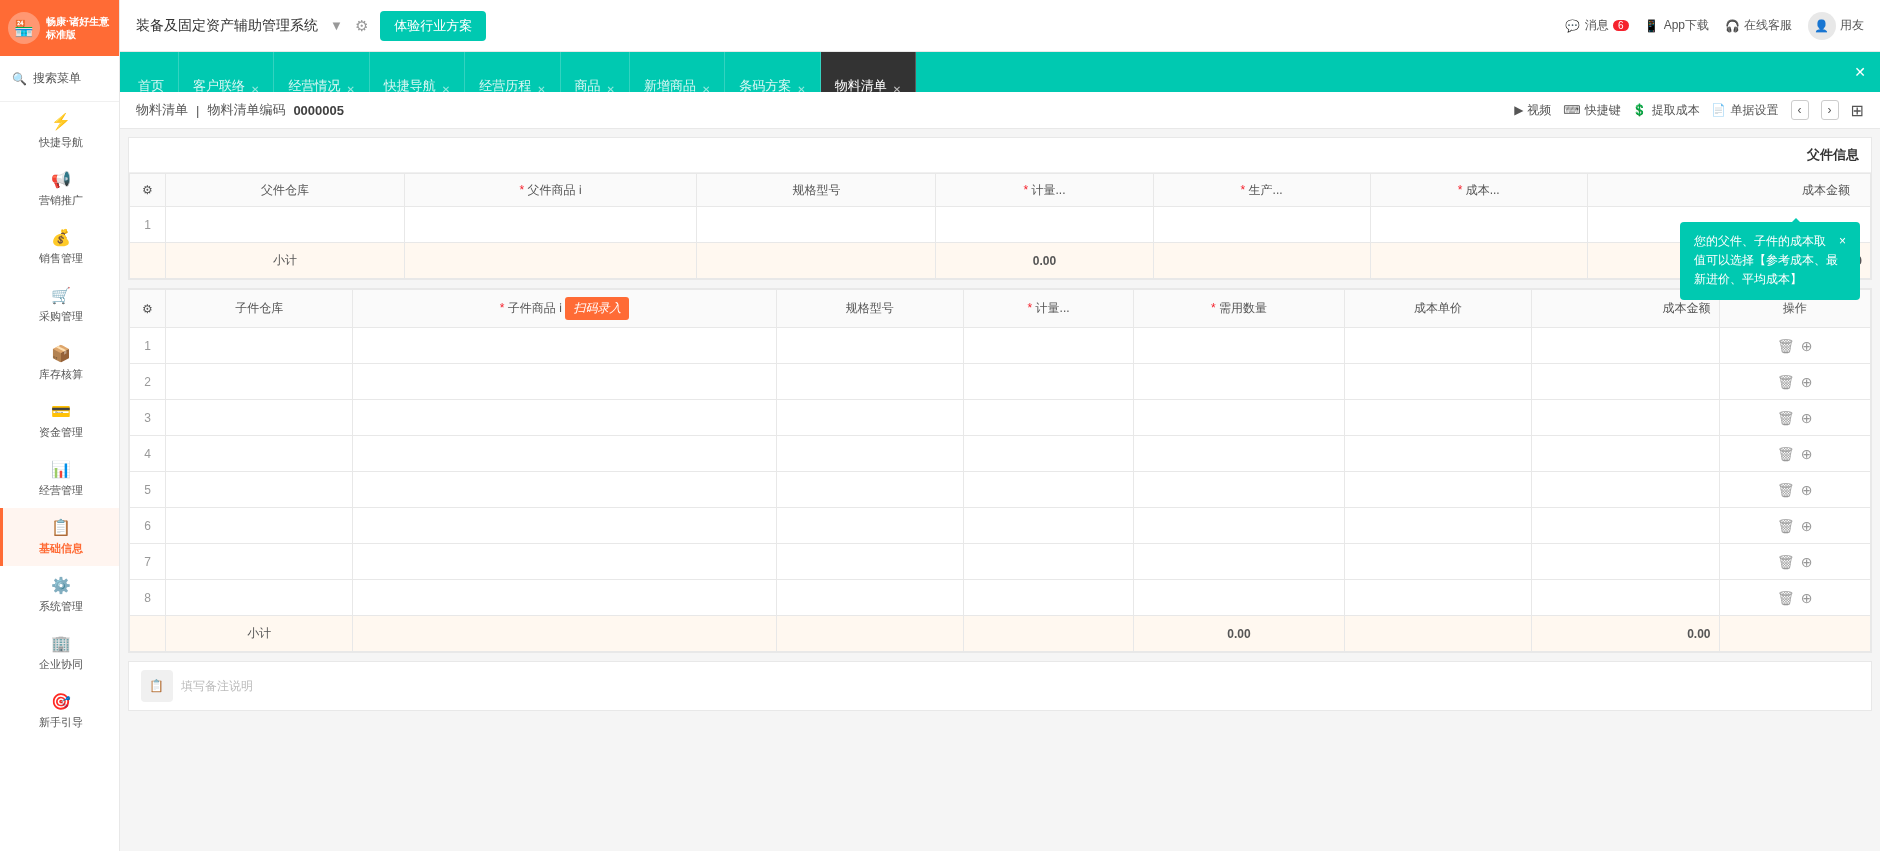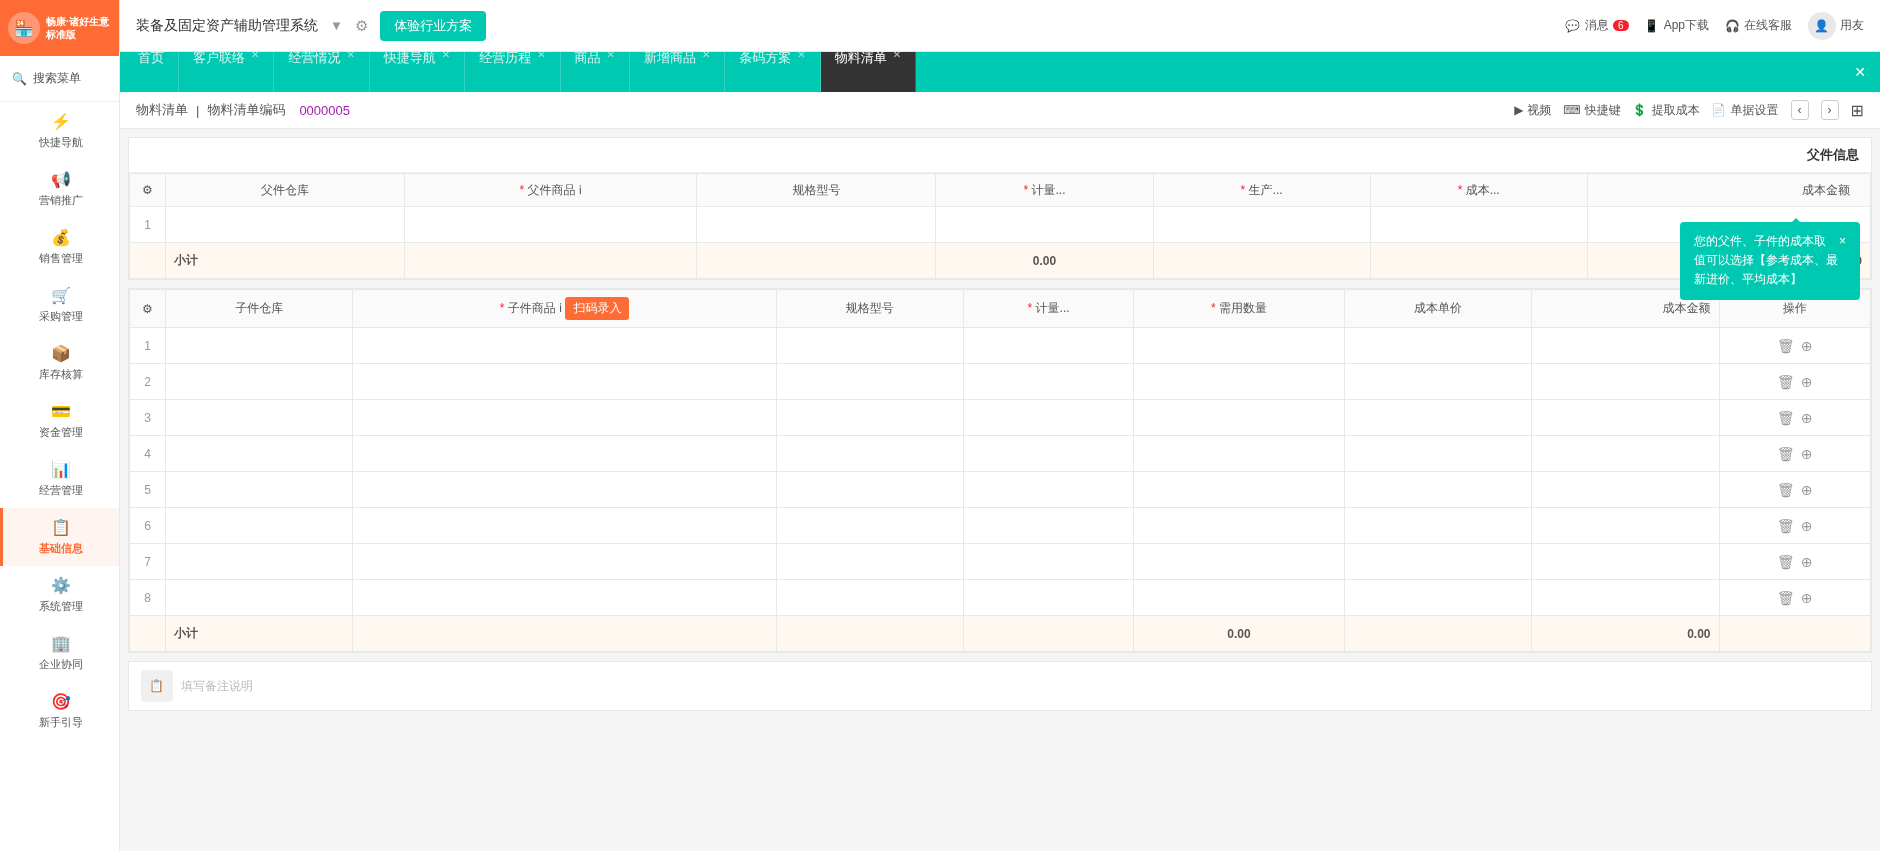--- a/index.html
+++ b/index.html
@@ -115,21 +115,21 @@
       display: flex;
       align-items: center;
       height: 40px;
       padding: 0 4px;
       overflow: hidden;
     }
     .nav-tab {
       padding: 0 14px;
       height: 46px;
       display: flex;
-      align-items: flex-start;
+      align-items: flex-end;
       gap: 6px;
       color: rgba(255,255,255,0.85);
       cursor: pointer;
       font-size: 13px;
       white-space: nowrap;
       border-right: 1px solid rgba(255,255,255,0.2);
     }
     .nav-tab.active { background: #333; color: #fff; }
     .nav-tab .close-x { font-size: 10px; opacity: 0.7; }
     .nav-close { margin-left: auto; color: #fff; padding: 0 10px; cursor: pointer; font-size: 14px; }
@@ -145,21 +145,21 @@
     
     .page-header {
       background: #fff;
       padding: 8px 16px;
       display: flex;
       align-items: center;
       gap: 8px;
       border-bottom: 1px solid #e8e8e8;
     }
     .page-breadcrumb { color: #555; font-size: 13px; }
-    .page-code { color: #a21caf; font-weight: normal; margin-left: 6px; }
+    .page-code { color: #404040; font-weight: bold; }
     .page-actions { margin-left: auto; display: flex; align-items: center; gap: 12px; color: #555; font-size: 12px; }
     .page-actions span { display: flex; align-items: center; gap: 4px; cursor: pointer; }
 
     
     .section { background: #fff; margin: 8px; border: 1px solid #e8e8e8; }
     .section-title { padding: 8px 12px; font-weight: bold; font-size: 13px; color: #333; border-bottom: 1px solid #f0f0f0; text-align: right; }
 
     
     .data-table { width: 100%; border-collapse: collapse; }
     .data-table th {
@@ -174,32 +174,34 @@
     .data-table td {
       border: 1px solid #e8e8e8;
       padding: 6px 8px;
       font-size: 12px;
       color: #333;
       height: 36px;
     }
     .data-table .subtotal td {
       background: #fff8f0;
       color: #555;
-      font-weight: bold;
+      font-weight: normal;
+      text-align: center;
     }
     .data-table .row-num { color: #999; text-align: center; width: 30px; }
     .col-settings { text-align: center; width: 36px; }
     .scan-btn {
       background: #ff6b35;
       color: #fff;
       border: none;
       border-radius: 3px;
       padding: 3px 8px;
       font-size: 12px;
       cursor: pointer;
+      font-style: italic;
     }
     .action-icons { display: flex; gap: 6px; justify-content: center; }
     .action-icon {
       color: #999;
       cursor: pointer;
       font-size: 14px;
     }
 
     
     .tooltip-box {

